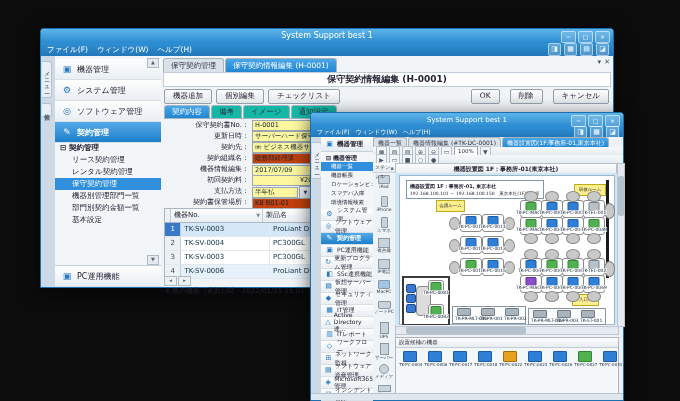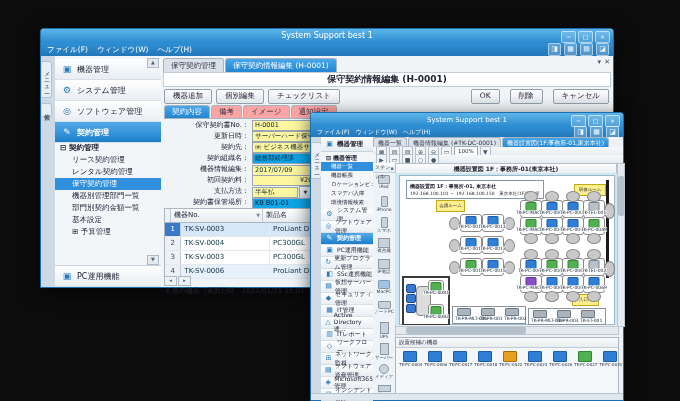--- a/index.html
+++ b/index.html
@@ -39,28 +39,28 @@
   .tabrow{position:absolute;display:flex;align-items:flex-end}
   .tab{height:13px;line-height:13px;padding:0 7px;font-size:7.5px;background:#d9e1e9;border:1px solid #a6b4c2;
        border-bottom:0;border-radius:3px 3px 0 0;color:#334;margin-right:1px;white-space:nowrap}
   .tab.active{background:linear-gradient(#4aa6e6,#2186d2);color:#fff}
   .tabside{position:absolute;right:3px;top:2px;display:flex;gap:3px;font-size:7px;color:#456}
   .btn{height:13px;line-height:12px;padding:0 8px;font-size:7.5px;background:linear-gradient(#fdfdfd,#e1e6ea);
        border:1px solid #93a0ac;border-radius:2px;color:#223;white-space:nowrap}
   
   .titleband{position:absolute;background:#fff;border:1px solid #c2ccd6;font-size:9px;font-weight:bold;
              color:#223;text-align:center}
-  .subtab{height:12px;line-height:12px;padding:0 7px;font-size:7.5px;background:#fca5a5;border:1px solid #a6b4c2;
+  .subtab{height:12px;line-height:12px;padding:0 7px;font-size:7.5px;background:#14b8a6;border:1px solid #a6b4c2;
           border-bottom:0;border-radius:3px 3px 0 0;color:#334;margin-right:1px}
   .subtab.active{background:linear-gradient(#4aa6e6,#2186d2);color:#fff}
   .formarea{position:absolute}
   .formrow{height:11px;position:relative}
   .flabel{position:absolute;left:0;top:0;width:85px;text-align:right;font-size:7px;line-height:11px;color:#223}
   .fieldwrap{position:absolute;left:88px;top:0;display:flex;align-items:center}
-  .ffield{height:9px;border:1px solid #9aa6b2;background:#0ea5e9;font-size:6.5px;line-height:9px;padding:0 2px;color:#123;
+  .ffield{height:9px;border:1px solid #9aa6b2;background:#c2410c;font-size:6.5px;line-height:9px;padding:0 2px;color:#123;
           white-space:nowrap;overflow:hidden}
   .ffield.yellow{background:#fdf7a0}
   .ffield.right{text-align:right}
   .dd{width:11px;height:11px;background:linear-gradient(#f8fafc,#dde4ea);border:1px solid #9aa6b2;margin-left:1px;
       font-size:5px;text-align:center;line-height:10px;color:#345}
   .fextra{font-size:7px;color:#223;margin-left:18px;line-height:11px;white-space:nowrap}
   
   .gtable{position:absolute;background:#fff;border:1px solid #aab6c2}
   .thead{display:flex;height:13px;background:linear-gradient(#fbfcfd,#e8edf1);border-bottom:1px solid #aab6c2;
          font-size:7px;color:#223}
@@ -207,21 +207,20 @@
     <div class="scrollbtn" style="right:2px;top:2px">▲</div>
     <div class="tree" style="left:0;top:86px;width:106px">
       <div class="troot">⊟ 契約管理</div>
       <div>
           <div class="titem">リース契約管理</div>
           <div class="titem">レンタル契約管理</div>
           <div class="titem selected">保守契約管理</div>
           <div class="titem">機器別管理部門一覧</div>
           <div class="titem">部門別契約金額一覧</div>
           <div class="titem">基本設定</div>
-          <div class="titem">⊞ 予算管理</div>
         </div>
     </div>
     <div style="position:absolute;left:0;right:0;bottom:0">
       <div class="navitem" style="border-top:1px solid #c8d2dc">
         <span class="nicon">▣</span>
         <span>PC運用機能</span>
       </div>
       <div class="scrollbtn" style="right:2px;bottom:22px">▼</div>
     </div>
   </div>

